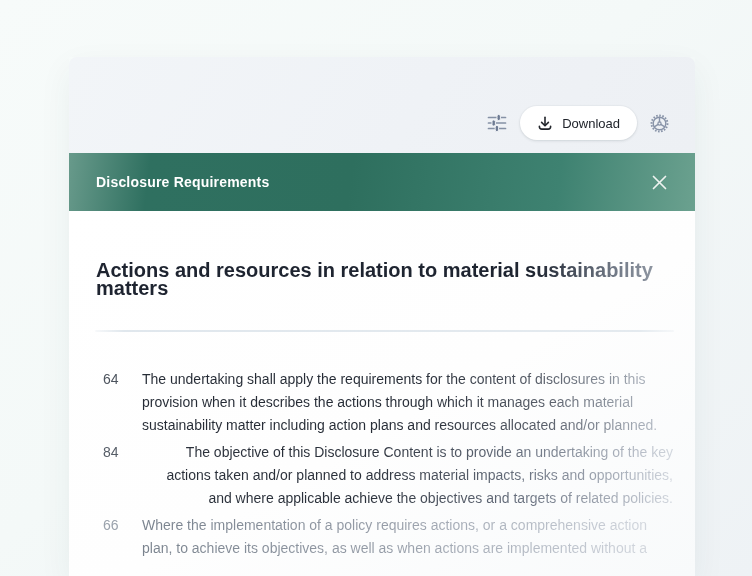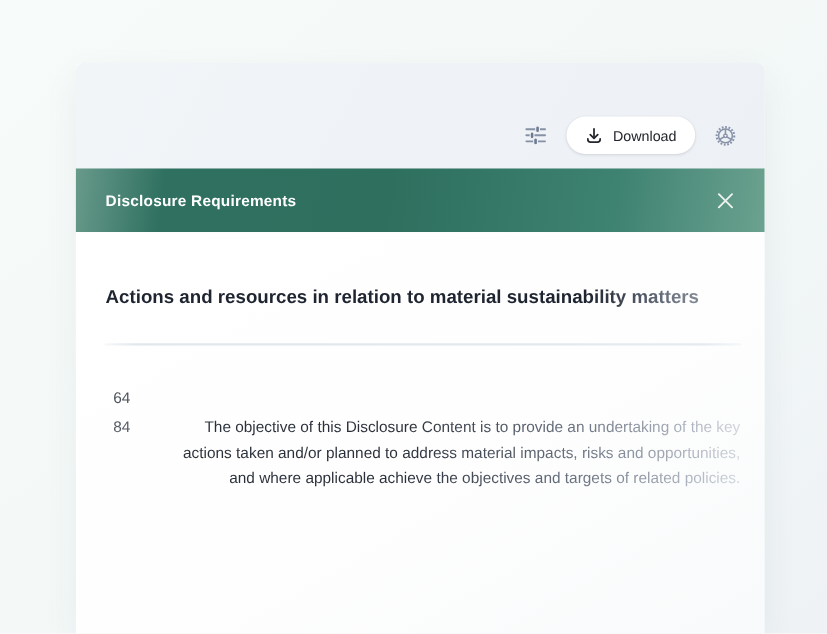--- a/index.html
+++ b/index.html
@@ -16,21 +16,21 @@
   }
 
   
   .toolbar {
     height:96px; position:relative;
     background:linear-gradient(120deg,#f2f5f8 0%,#eff2f6 55%,#edf0f4 100%);
     border-radius:8px 8px 0 0;
   }
   .toolbar-row {
     position:absolute; right:25px; bottom:13px;
-    display:flex; align-items:center; gap:17px; height:34px;
+    display:flex; align-items:center; gap:12px; height:34px;
   }
   .icon-btn { display:flex; align-items:center; justify-content:center; cursor:pointer; background:none; border:none; }
   .download-btn {
     height:34px; padding:0 17px; border:none; cursor:pointer;
     border-radius:17px; background:#ffffff;
     box-shadow:0 1px 3px rgba(25,39,50,0.12), 0 0 0 1px rgba(25,39,50,0.02);
     display:flex; align-items:center; gap:9px;
     font-family:"Liberation Sans", sans-serif;
     font-size:13px; color:#20242b;
   }
@@ -48,21 +48,21 @@
   .close-btn { background:none; border:none; cursor:pointer; display:flex; padding:4px; }
 
   
   .content {
     height:365px; overflow:hidden;
     background:linear-gradient(150deg,#ffffff 0%,#fefefe 55%,#f8fafb 100%);
     padding-top:50px;
   }
   .section-heading {
     margin-left:27px; margin-right:24px;
-    font-size:17px; font-weight:bold; line-height:18px;
+    font-size:20px; font-weight:bold; line-height:18px;
   }
   .divider {
     margin:33px 21px 0 26px; height:2px; border-radius:1px;
     background:linear-gradient(90deg, rgba(223,230,236,0.25) 0%, #e0e7ed 5%, #e4eaef 94%, rgba(223,230,236,0.25) 100%);
   }
   .items { margin-top:36px; }
   .item { display:flex; margin-bottom:4px; }
   .num {
     width:39px; margin-left:34px; flex:0 0 39px;
     font-size:14px; line-height:23px;
@@ -129,23 +129,28 @@
       </svg>
     </button>
   </div>
 
   <div class="content">
     <h2 class="section-heading grad-heading">Actions and resources in relation to material sustainability matters</h2>
     <div class="divider"></div>
     <div class="items">
   <div class="item fade-1">
     <div class="num">64</div>
+    <div class="txt fade-text">The undertaking shall apply the requirements for the content of disclosures in this provision when it describes the actions through which it manages each material sustainability matter including action plans and resources allocated and/or planned.</div>
   </div>
 
   <div class="item fade-2">
     <div class="num">84</div>
     <div class="txt fade-text">The objective of this Disclosure Content is to provide an undertaking of the key actions taken and/or planned to address material impacts, risks and opportunities, and where applicable achieve the objectives and targets of related policies.</div>
   </div>
 
+  <div class="item fade-3">
+    <div class="num">66</div>
+    <div class="txt fade-text">Where the implementation of a policy requires actions, or a comprehensive action plan, to achieve its objectives, as well as when actions are implemented without a</div>
+  </div>
 </div>
   </div>
 
 </div>
 
 </body></html>

